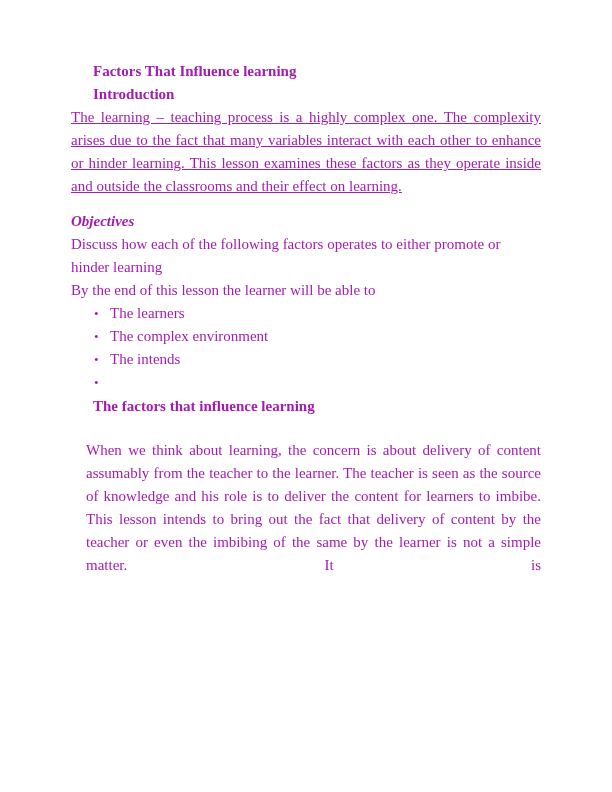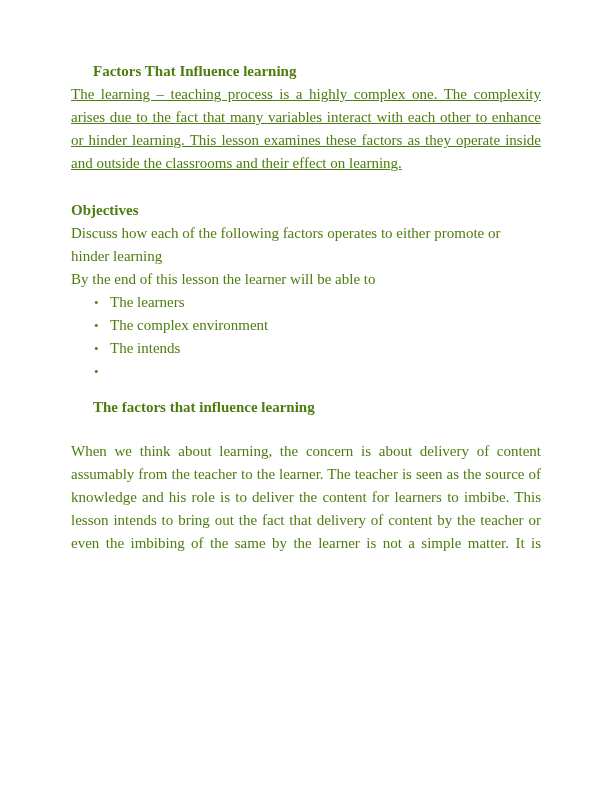--- a/index.html
+++ b/index.html
@@ -9,74 +9,77 @@
   }
   .page {
     position: relative;
     width: 612px;
     height: 792px;
     background: #ffffff;
     overflow: hidden;
     font-family: "Liberation Serif", "DejaVu Serif", serif;
     font-size: 15px;
     line-height: 23px;
-    color: #4d7c0f;
+    color: #a21caf;
   }
   .content {
     padding: 60px 71px 0 71px;
   }
   .h-indent {
     padding-left: 22px;
   }
   .bold-heading {
     font-weight: bold;
   }
   p {
     margin: 0;
   }
   .para-justify {
     text-align: justify;
     text-decoration: underline;
   }
   .para-justify-all {
     text-align: justify;
     text-align-last: justify;
+    margin-left: 15px;
   }
   .objectives-heading {
-    margin-top: 24px;
+    margin-top: 12px;
+    font-style: italic;
   }
   .bullet-list {
     list-style: none;
     margin: 0;
     padding: 0;
   }
   .bullet-list li {
     display: flex;
     padding-left: 23px;
   }
   .bullet-glyph {
     width: 16px;
     flex: 0 0 16px;
     font-size: 13px;
   }
   .factors-heading {
-    margin-top: 13px;
+    margin-top: 1px;
   }
   .factors-paragraph {
     margin-top: 21px;
   }
 </style>
 </head>
 <body>
 
 <div class="page">
   <div class="content">
 
     <div class="bold-heading h-indent">Factors That Influence learning</div>
 
+    <div class="bold-heading h-indent">Introduction</div>
 
     <p class="para-justify">The learning – teaching process is a highly complex one. The complexity arises due to the fact that many variables interact with each other to enhance or hinder learning. This lesson examines these factors as they operate inside and outside the classrooms and their effect on learning.</p>
 
     <div class="bold-heading objectives-heading">Objectives</div>
 
     <div>Discuss how each of the following factors operates to either promote or hinder learning</div>
 
     <div>By the end of this lesson the learner will be able to</div>
 
     <ul class="bullet-list">

